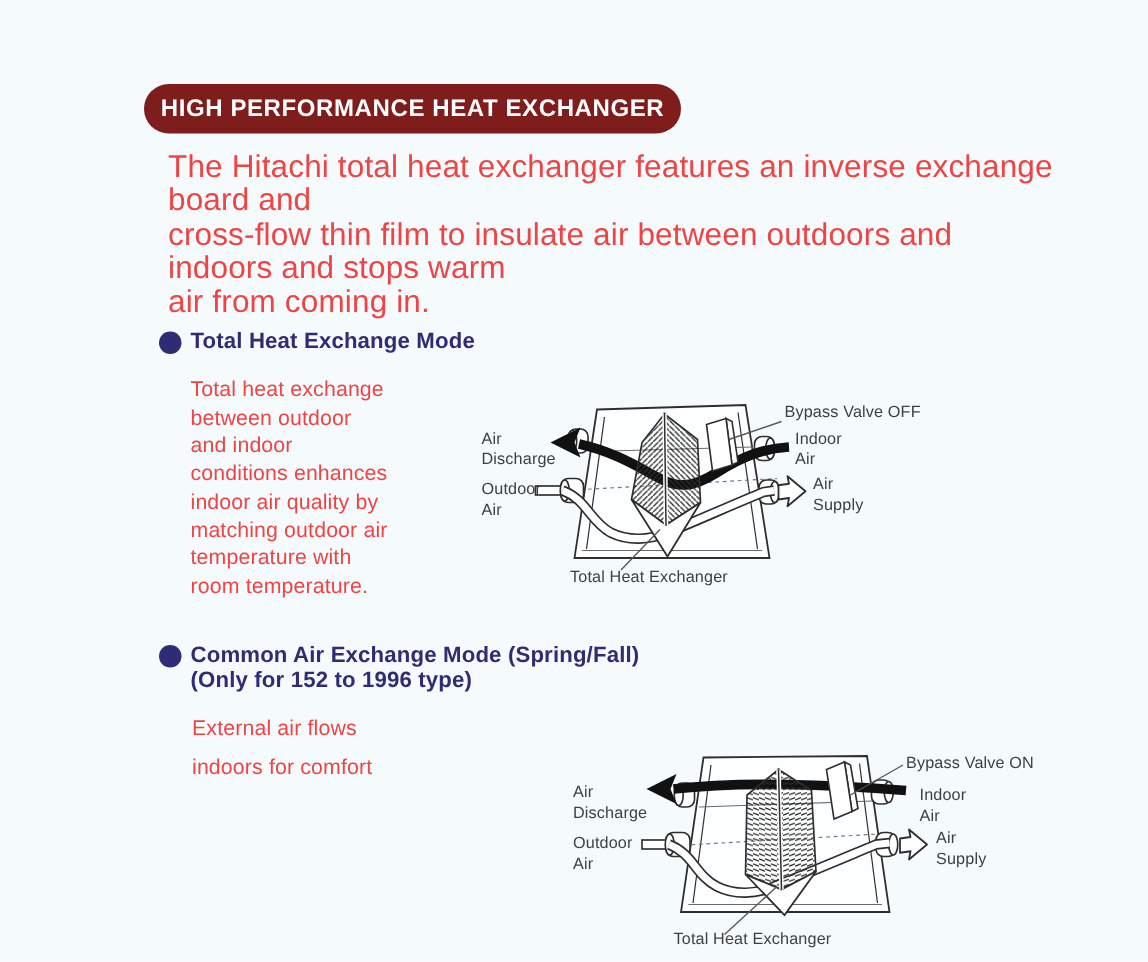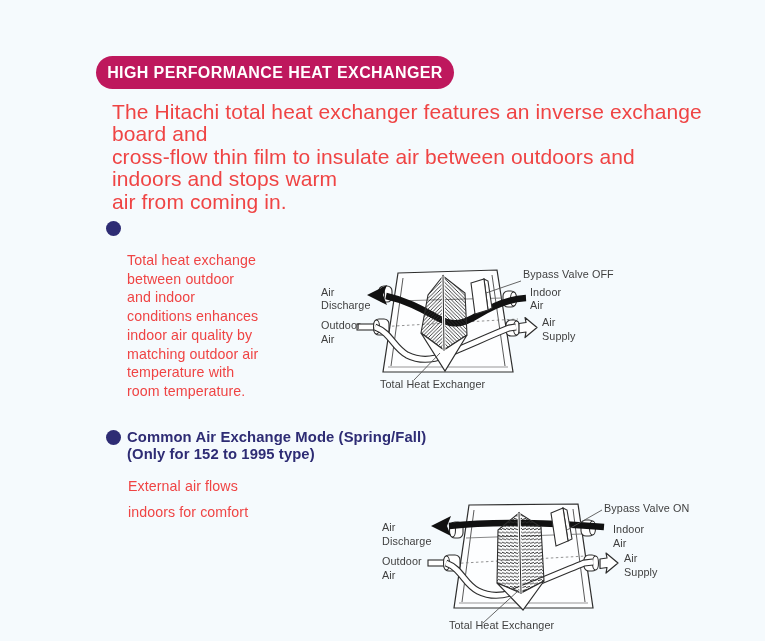--- a/index.html
+++ b/index.html
@@ -5,21 +5,21 @@
   html,body{margin:0;padding:0;}
   .page{
     position:relative;
     width:765px;height:641px;
     background:#f5fafd;
     overflow:hidden;
     font-family:"Liberation Sans", sans-serif;
   }
   .badge{
     position:absolute;left:96px;top:56px;width:358px;height:33px;
-    background:#be185d;border-radius:17px;
+    background:#7f1d1d;border-radius:17px;
     display:flex;align-items:center;justify-content:center;
   }
   .badge span{
     color:#ffffff;font-size:16px;font-weight:bold;letter-spacing:.4px;
     white-space:nowrap;
   }
   .intro{
     position:absolute;left:112px;top:101px;width:590px;
     font-size:21px;line-height:22.4px;color:#ef4444;
     letter-spacing:.1px;white-space:pre-line;
@@ -56,32 +56,33 @@
 
   <div class="badge">
     <span>HIGH PERFORMANCE HEAT EXCHANGER</span>
   </div>
 
   <div class="intro">The Hitachi total heat exchanger features an inverse exchange board and
 cross-flow thin film to insulate air between outdoors and indoors and stops warm
 air from coming in.</div>
 
   <div class="bullet s1"></div>
+  <div class="sec-title s1">Total Heat Exchange Mode</div>
   <div class="sec-body s1">Total heat exchange
 between outdoor
 and indoor
 conditions enhances
 indoor air quality by
 matching outdoor air
 temperature with
 room temperature.</div>
 
   <div class="bullet s2"></div>
   <div class="sec-title s2">Common Air Exchange Mode (Spring/Fall)
-(Only for 152 to 1995 type)</div>
+(Only for 152 to 1996 type)</div>
   <div class="sec-body s2">External air flows
 indoors for comfort</div>
 
   <div class="diagram d1">
     <svg width="322" height="140" viewBox="0 0 322 140">
       <defs>
         <pattern id="h1l" width="3.6" height="3.6" patternUnits="userSpaceOnUse">
           <path d="M0,3.6 L3.6,0" stroke="#2d2d2d" stroke-width="0.9"></path>
         </pattern>
         <pattern id="h1r" width="3.6" height="3.6" patternUnits="userSpaceOnUse">

